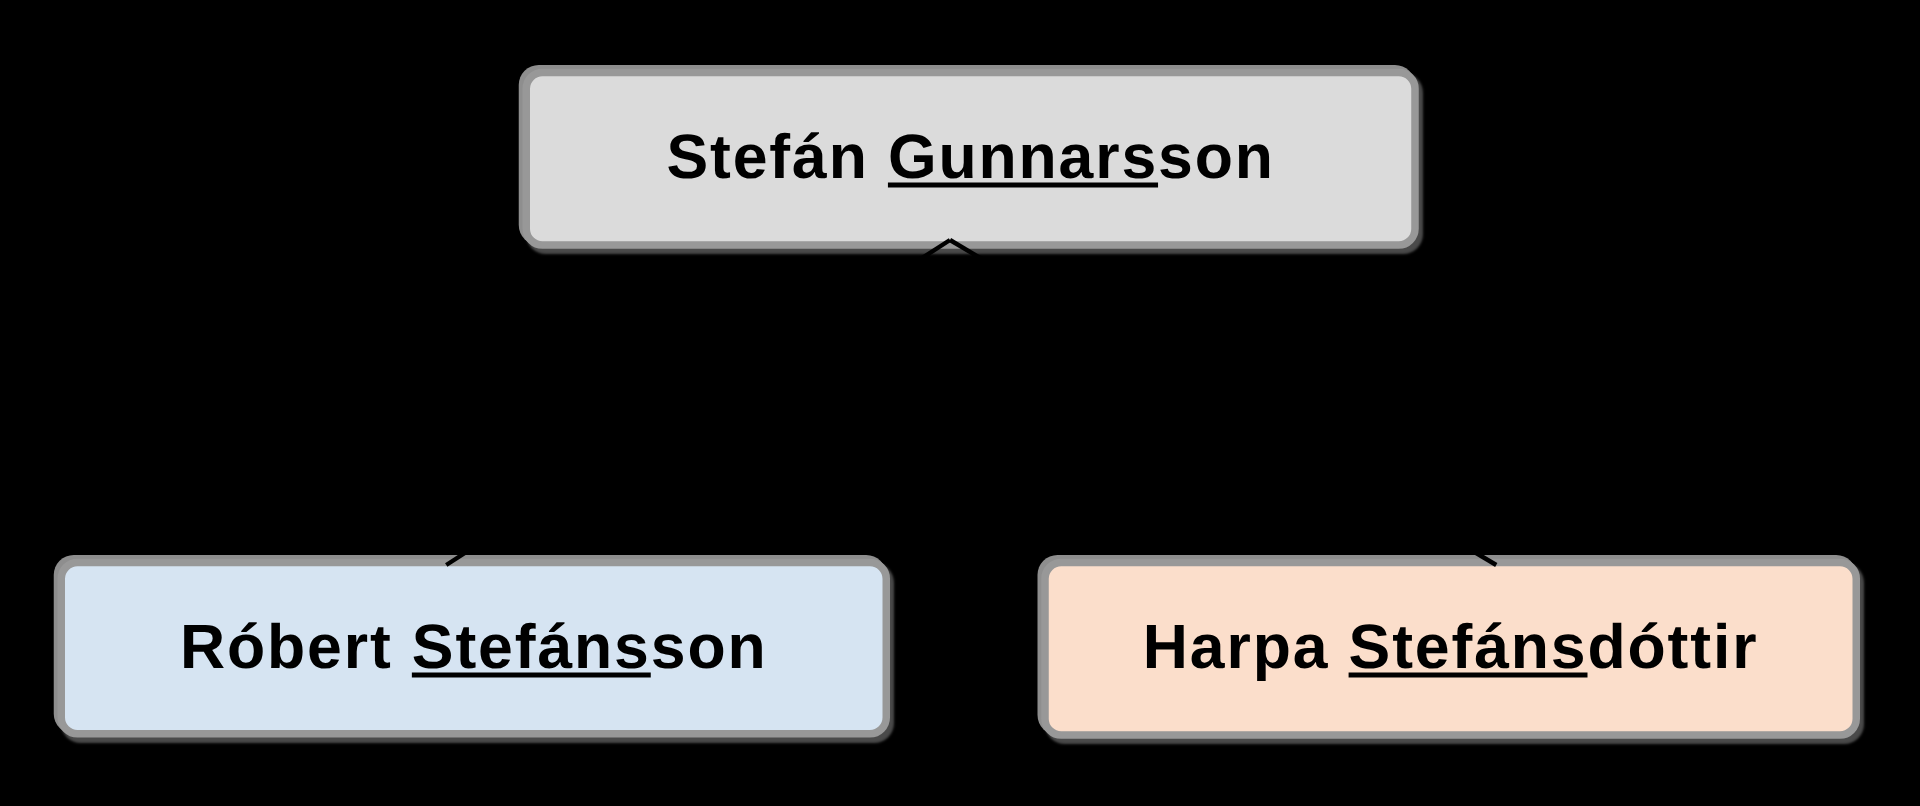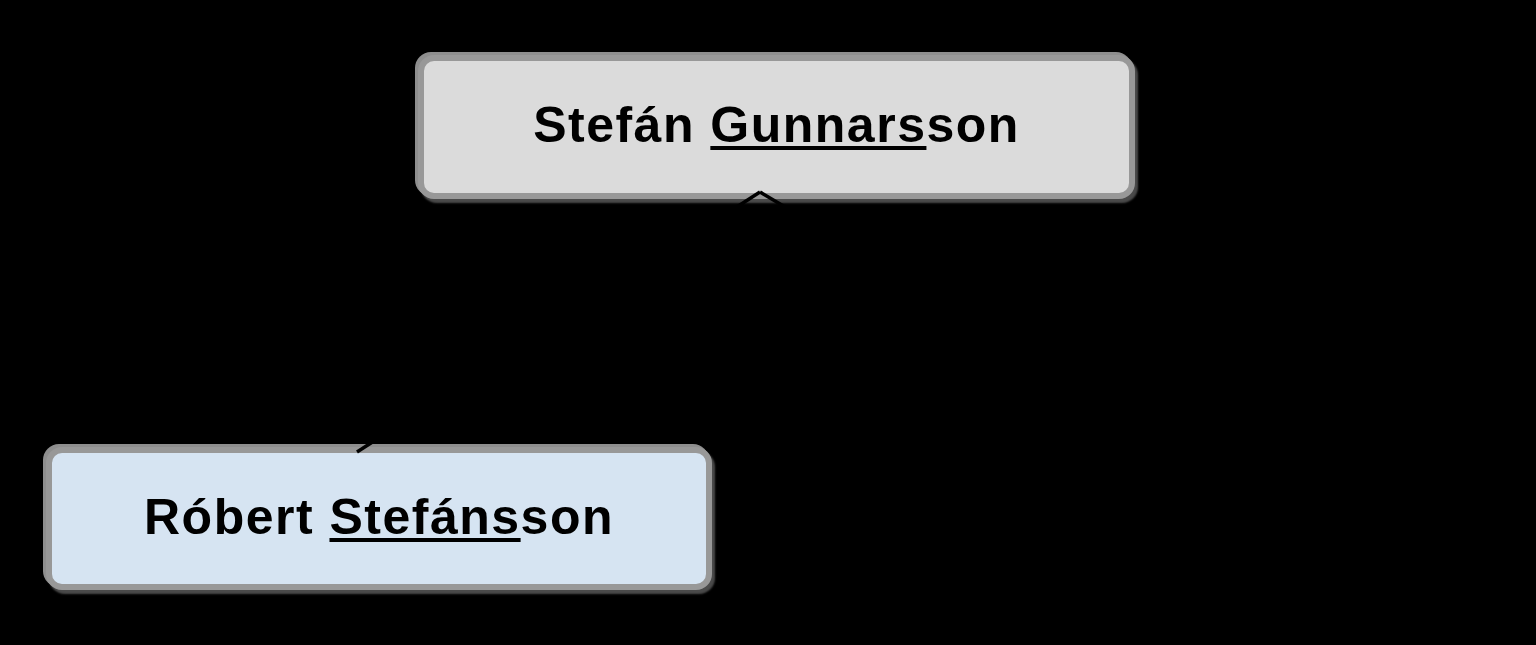--- a/index.html
+++ b/index.html
@@ -56,19 +56,22 @@
 <div class="stage" style="background-color: rgb(0, 0, 0);">
 
   <div class="node node-parent" style="background-color: rgb(219, 219, 219);">
     <div class="label"><span>Stefán </span><span class="u">Gunnars</span><span>son</span></div>
   </div>
 
   <div class="node node-child-left" style="background-color: rgb(214, 228, 242);">
     <div class="label"><span>Róbert </span><span class="u">Stefáns</span><span>son</span></div>
   </div>
 
+  <div class="node node-child-right" style="background-color: rgb(251, 222, 203);">
+    <div class="label"><span>Harpa </span><span class="u">Stefáns</span><span>dóttir</span></div>
+  </div>
 
   <svg class="edges" width="1536" height="645">
     <line x1="760" y1="192" x2="357" y2="452" stroke-width="3.5" stroke-linecap="butt" stroke="#000000"></line>
     <line x1="760" y1="192" x2="1197" y2="452" stroke-width="3.5" stroke-linecap="butt" stroke="#000000"></line>
   </svg>
 
 </div>
 
 </body></html>

